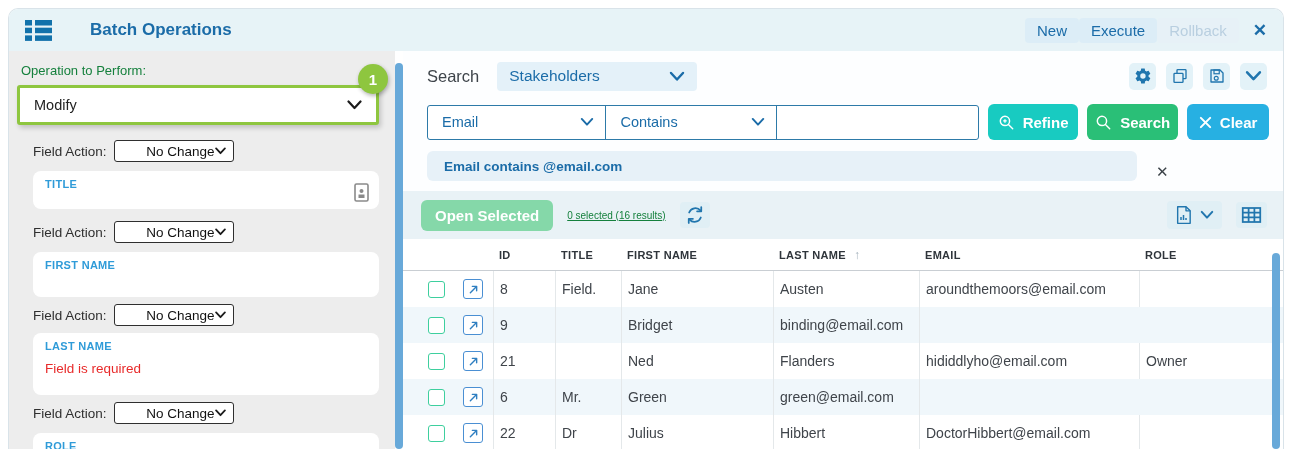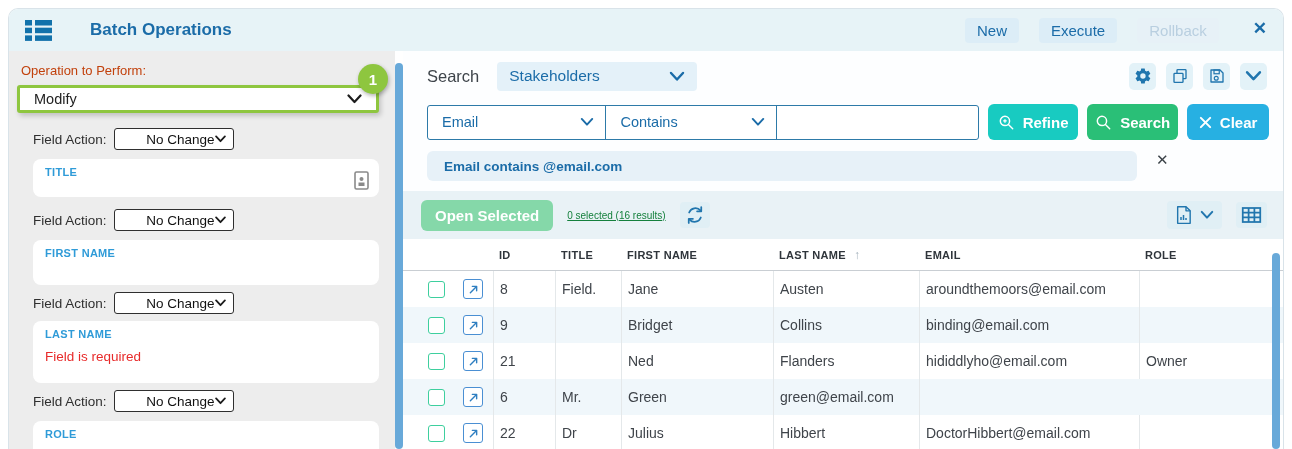--- a/index.html
+++ b/index.html
@@ -6,34 +6,34 @@
   html,body { width:1292px; height:449px; overflow:hidden; background:#fff;
     font-family:"Liberation Sans", sans-serif; }
   .app { position:absolute; left:8px; top:8px; right:8px; bottom:0;
     border:1px solid #d9e3e9; border-bottom:none; border-radius:10px 10px 0 0;
     overflow:hidden; background:#fff; }
 
   
   .topbar { height:42px; background:var(--topbar_bg); display:flex; align-items:center; padding:0 16px; }
   .grid-ic { color:#1272ab; display:flex; }
   .title { margin-left:38px; font-size:17px; font-weight:bold; color:var(--accent); }
-  .top-actions { margin-left:auto; display:flex; align-items:flex-start; gap:20px; }
+  .top-actions { margin-left:auto; display:flex; align-items:center; gap:0; }
   .tbtn { background:var(--button_bg); color:var(--accent); font-size:15px; padding:4px 12px;
     border-radius:4px; border:none; cursor:pointer; font-family:inherit; }
   .tbtn.disabled { background:#e7f1f7; color:var(--disabled_text); }
   .close-x { color:var(--accent); font-size:17px; font-weight:bold; margin-left:14px; cursor:pointer; }
 
   
   .bodyrow { display:flex; height:calc(100% - 42px); position:relative; }
 
   
   .sidebar { width:386px; flex:none; background:var(--sidebar_bg); padding:8px 14px 0 8px; overflow:hidden; }
-  .op-label { font-size:13px; color:#c2410c; margin:4px 0 7px 4px; }
+  .op-label { font-size:13px; color:#15803d; margin:4px 0 7px 4px; }
   .op-select-wrap { position:relative; margin-right:2px; }
-  .op-select { height:28px; background:#fff; border:3px solid var(--green); border-radius:3px;
+  .op-select { height:40px; background:#fff; border:3px solid var(--green); border-radius:3px;
     display:flex; align-items:center; justify-content:space-between; padding:0 14px;
     font-size:14.5px; color:#222; box-shadow:2px 3px 5px rgba(0,0,0,.18); cursor:pointer; }
   .step-badge { position:absolute; right:-9px; top:-21px; width:30px; height:30px; border-radius:50%;
     background:var(--green); color:#fff; font-size:15px; font-weight:bold;
     display:flex; align-items:center; justify-content:center; box-shadow:1px 2px 4px rgba(0,0,0,.3); }
   .fa-row { display:flex; align-items:center; gap:7px; margin-left:16px; height:22px; }
   .fa-row.r1 { margin-top:15px; } .fa-row.r2 { margin-top:12px; }
   .fa-row.r3 { margin-top:7px; }  .fa-row.r4 { margin-top:7px; }
   .fa-label { font-size:13.5px; color:#2f2f2f; }
   .fa-select { width:120px; height:22px; background:#fff; border:1px solid #2f2f2f; border-radius:3px;
@@ -67,21 +67,21 @@
   .cseg { display:flex; align-items:center; justify-content:space-between; padding:0 11px 0 14px;
     font-size:14.5px; color:var(--accent); border-right:1.5px solid #2d7aa8; cursor:pointer; }
   .cseg.f1 { width:180px; } .cseg.f2 { width:172px; }
   .cinput { flex:1; border:none; outline:none; font-size:14px; padding:0 10px; font-family:inherit; background:transparent; }
   .abtn { height:36px; border:none; border-radius:6px; color:#fff; font-weight:bold; font-size:15px;
     display:flex; align-items:center; justify-content:center; gap:8px; cursor:pointer; font-family:inherit; }
   .abtn.refine { background:var(--refine); width:97px; }
   .abtn.searchb { background:var(--search_green); width:98px; }
   .abtn.clearb { background:var(--clear_cyan); width:88px; }
 
-  .chip-row { display:flex; align-items:flex-start; margin:11px 16px 0 24px; height:30px; }
+  .chip-row { display:flex; align-items:flex-end; margin:11px 16px 0 24px; height:30px; }
   .chip { width:710px; height:30px; background:var(--chip_bg); border-radius:6px;
     display:flex; align-items:center; padding:0 17px; font-size:13.5px; font-weight:bold; color:var(--accent); }
   .chip-x { margin-left:19px; color:#3c4349; font-size:15px; cursor:pointer; }
 
   .toolbar { margin-top:10px; height:48px; background:var(--toolbar_bg); display:flex; align-items:center;
     padding:0 16px 0 18px; gap:14px; }
   .open-sel { background:var(--open_selected); color:#fff; font-weight:bold; font-size:15px;
     padding:7px 14px; border-radius:6px; border:none; font-family:inherit; }
   .sel-status { font-size:10px; color:#15803d;text-decoration:underline; }
   .refresh-btn { color:var(--icon_color); background:#e0eff5; border-radius:4px; padding:3px 5px;
@@ -374,21 +374,20 @@
             <span class="openbtn">
               <svg width="11" height="11" viewBox="0 0 14 14">
                 <line x1="3" y1="11" x2="10.5" y2="3.5" stroke="currentColor" stroke-width="1.8" stroke-linecap="round"></line>
                 <polyline points="5.5,3 11,3 11,8.5" fill="none" stroke="currentColor" stroke-width="1.8" stroke-linecap="round" stroke-linejoin="round"></polyline>
               </svg>
             </span>
           </div>
         <div class="cell sep">9</div>
         <div class="cell sep"></div>
         <div class="cell sep">Bridget</div>
-        <div class="cell sep">Collins</div>
         <div class="cell sep">binding@email.com</div>
         <div class="cell sep"></div>
       </div>
       <div class="tgrid trow">
         <div class="cell c-check">
             <span class="cbx"></span>
           </div>
         <div class="cell c-open">
             <span class="openbtn">
               <svg width="11" height="11" viewBox="0 0 14 14">

